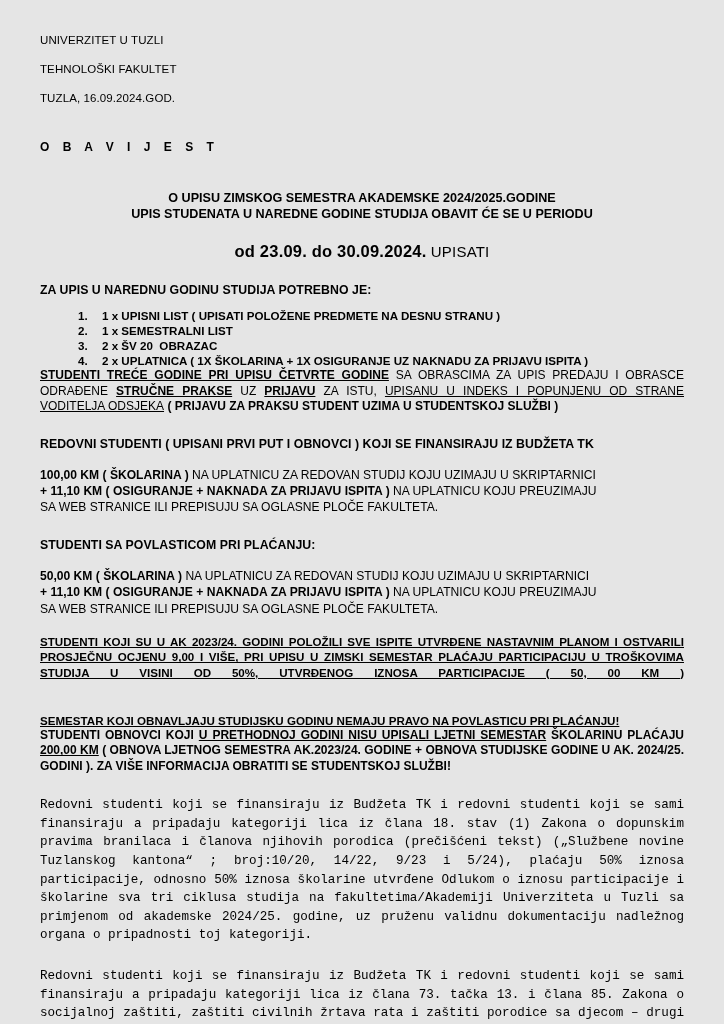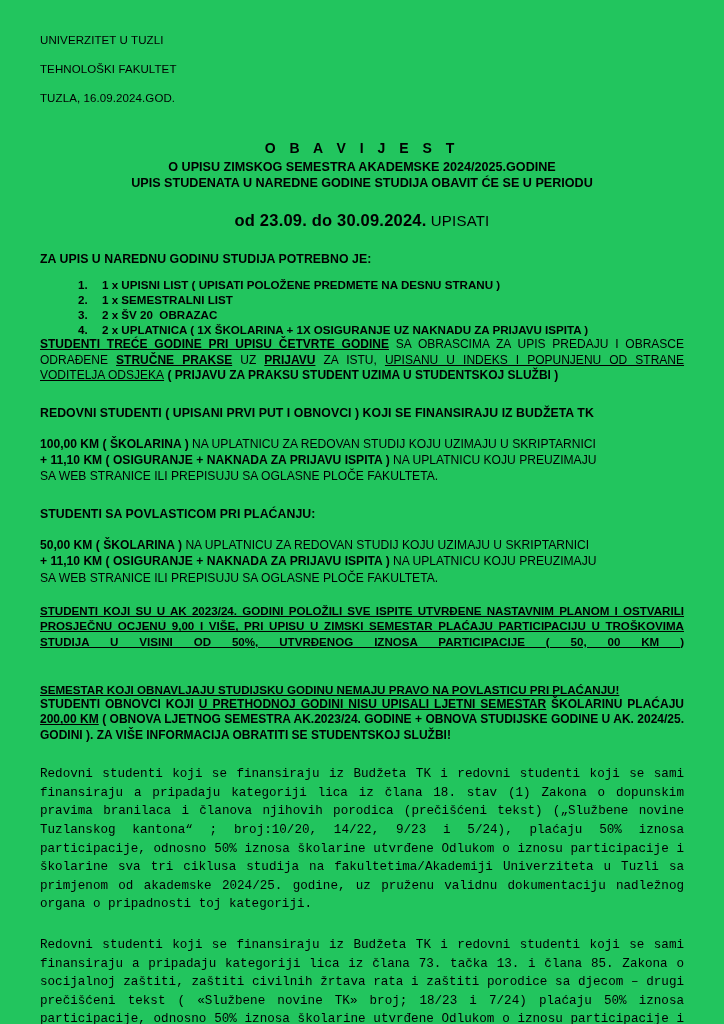--- a/index.html
+++ b/index.html
@@ -9,53 +9,52 @@
   }
   body {
     font-family: "Liberation Sans", sans-serif;
     color: #000000;
     -webkit-font-smoothing: antialiased;
   }
   .page {
     position: relative;
     width: 724px;
     height: 1024px;
-    background: #22c55e;
+    background: #e5e5e5;
     overflow: hidden;
     box-sizing: border-box;
   }
   .content {
     position: absolute;
     left: 40px;
     top: 18px;
     width: 644px;
   }
 
   
   .letterhead {
     font-size: 11.5px;
     line-height: 14.5px;
     letter-spacing: 0.1px;
     white-space: pre-line;
   }
 
   
   .doc-title {
-    text-align: center;
-    font-size: 14px;
+    font-size: 12px;
     font-weight: bold;
     letter-spacing: 5px;
     margin-top: 20px;
   }
   .subtitle-block {
     text-align: center;
     font-size: 12.6px;
     font-weight: bold;
     line-height: 16px;
-    margin-top: 3px;
+    margin-top: 36px;
   }
   .date-line {
     text-align: center;
     font-size: 16.5px;
     margin-top: 20px;
     letter-spacing: 0.2px;
   }
   .date-line .b { font-weight: bold; }
   .date-line .r { font-weight: normal; font-size: 15px; }
 

